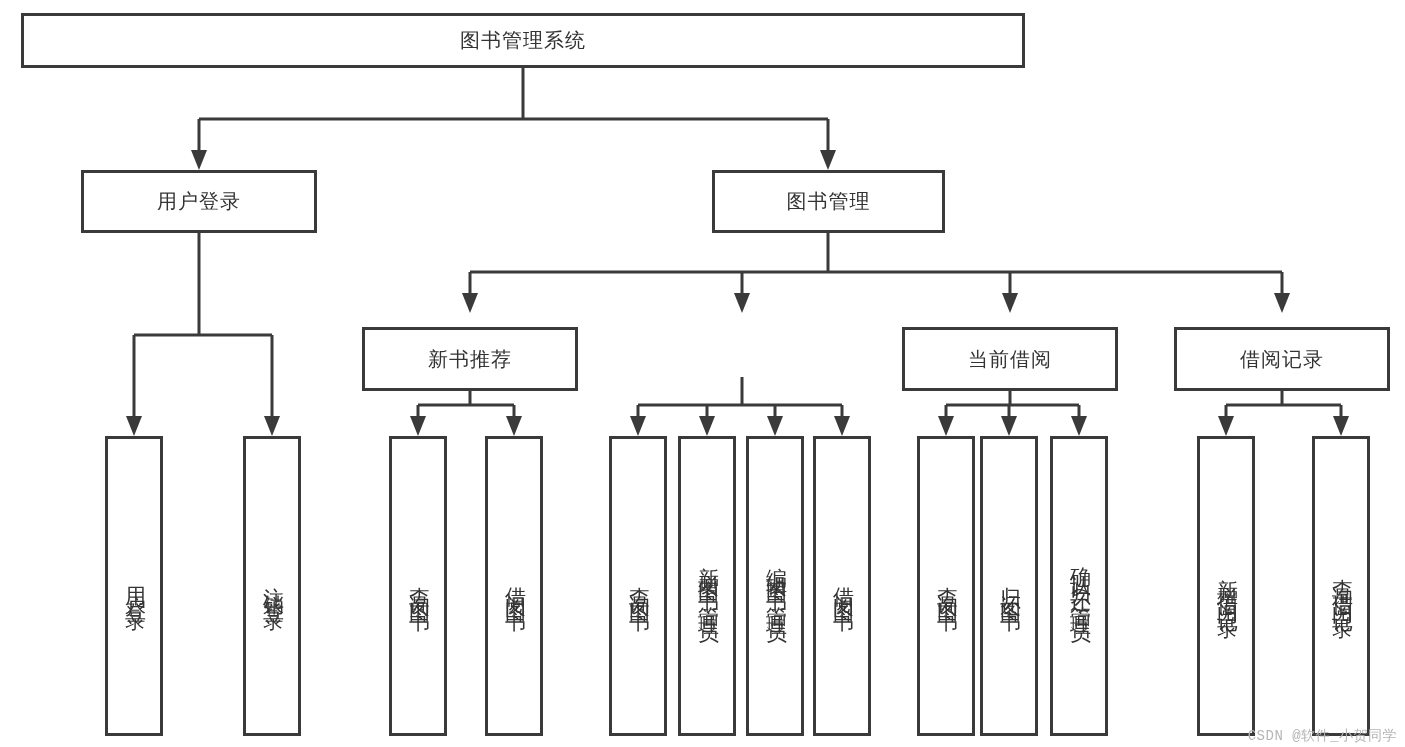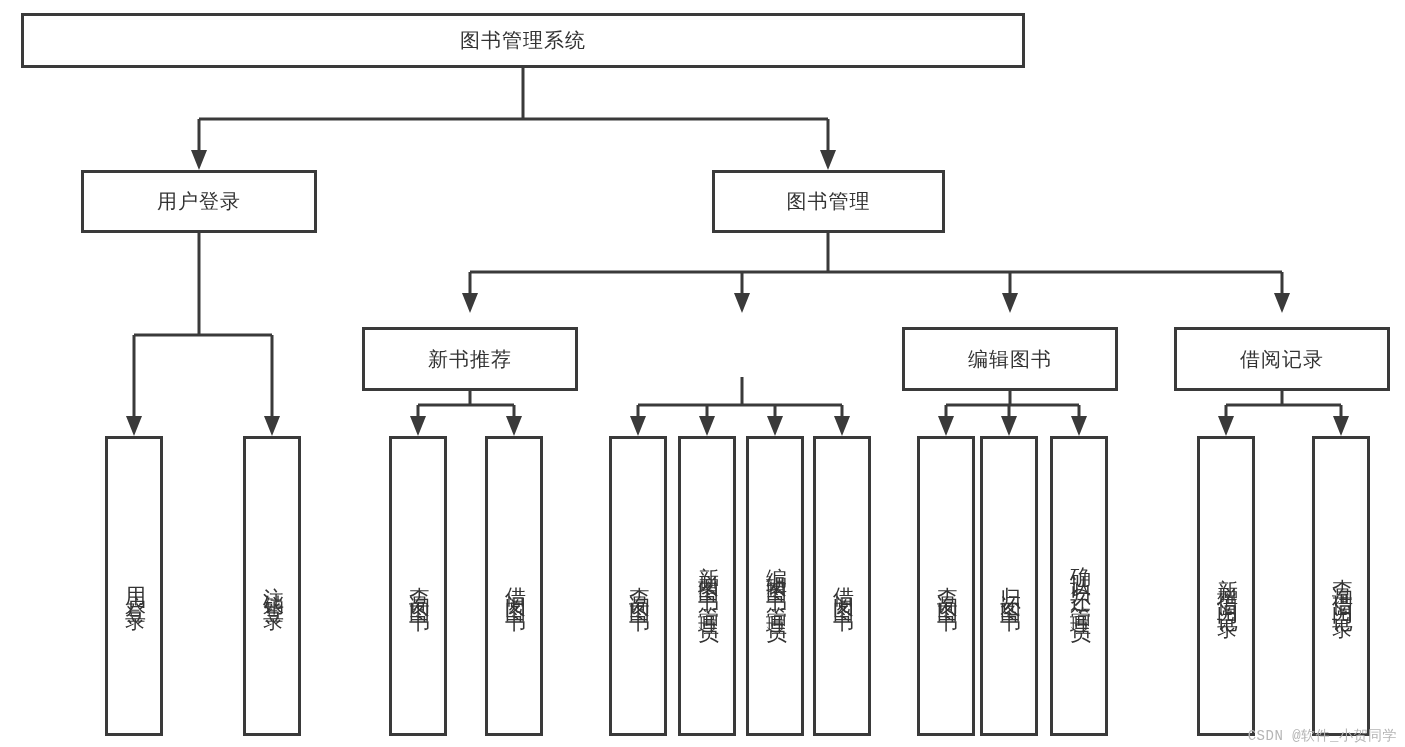--- a/index.html
+++ b/index.html
@@ -99,21 +99,21 @@
     <span class="hlabel">用户登录</span>
   </div>
   <div class="node l1" style="left:712px;width:233px;">
     <span class="hlabel">图书管理</span>
   </div>
 
   <div class="node l2" style="left:362px;">
     <span class="hlabel">新书推荐</span>
   </div>
   <div class="node l2" style="left:902px;">
-    <span class="hlabel">编辑图书</span>
+    <span class="hlabel">当前借阅</span>
   </div>
   <div class="node l2" style="left:1174px;">
     <span class="hlabel">借阅记录</span>
   </div>
 
   <div class="node leaf" style="left:105px;">
     <span class="vtext">用户登录</span>
   </div>
   <div class="node leaf" style="left:243px;">
     <span class="vtext">注销登录</span>

